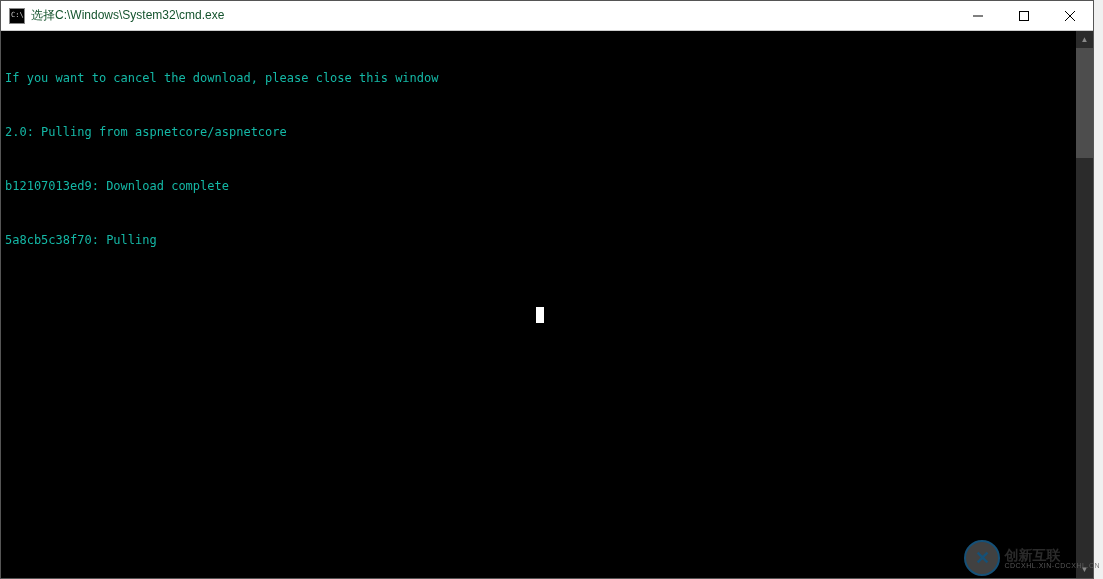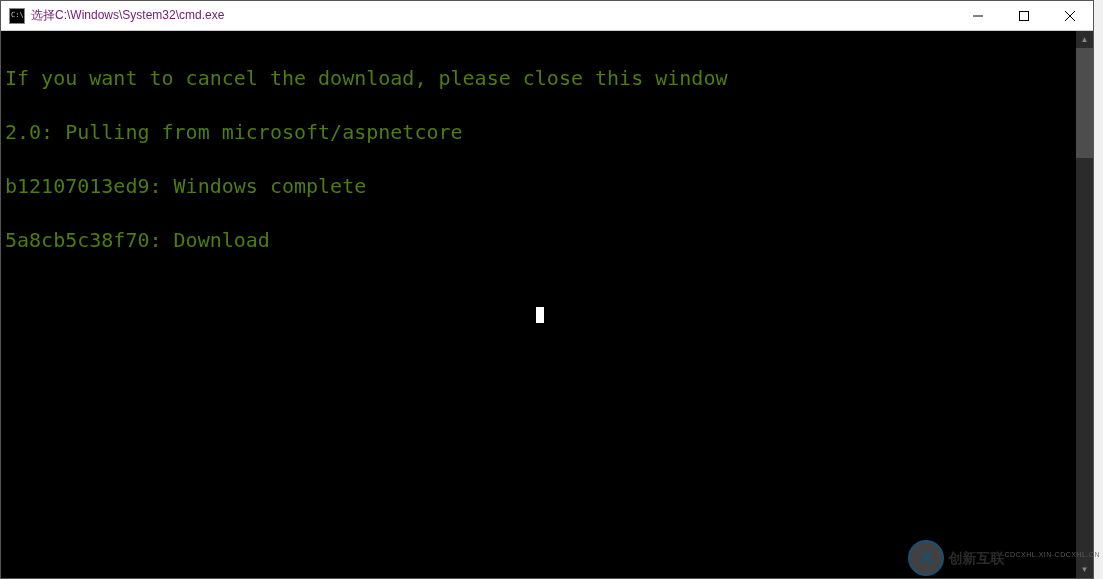--- a/index.html
+++ b/index.html
@@ -43,21 +43,21 @@
       content: "C:\\";
       color: #ccc;
       font-size: 7px;
       position: absolute;
       top: 2px;
       left: 1px;
       font-family: monospace;
     }
     .titlebar-title {
       font-size: 12px;
-      color: #701a75;
+      color: #14532d;
       flex: 1;
     }
     .titlebar-controls {
       display: flex;
       height: 100%;
     }
     .titlebar-btn {
       width: 46px;
       height: 100%;
       display: flex;
@@ -70,23 +70,23 @@
       height: 10px;
     }
     .terminal {
       flex: 1;
       background: #000;
       position: relative;
       overflow: hidden;
     }
     .terminal-content {
       font-family: "NSimSun", "SimSun", "Consolas", monospace;
-      font-size: 20px;
+      font-size: 12px;
       line-height: 18px;
-      color: #4d7c0f;
+      color: #14b8a6;
       white-space: pre;
       padding: 2px 0 0 4px;
       letter-spacing: 0px;
     }
     .terminal-line {
       display: block;
     }
     .scrollbar {
       position: absolute;
       right: 0;
@@ -139,21 +139,21 @@
       display: flex;
       align-items: center;
       justify-content: center;
       color: #1a5f8c;
       font-weight: bold;
       font-size: 18px;
       background: rgba(255,255,255,0.3);
     }
     .watermark-text {
       display: flex;
-      flex-direction: row;
+      flex-direction: column;
       line-height: 1;
     }
     .watermark-main {
       font-size: 14px;
       font-weight: bold;
       color: #333;
     }
     .watermark-sub {
       font-size: 7px;
       color: #666;
@@ -182,23 +182,23 @@
         <svg viewBox="0 0 10 10">
             <line x1="0" y1="0" x2="10" y2="10" stroke="#000" stroke-width="1"></line>
             <line x1="10" y1="0" x2="0" y2="10" stroke="#000" stroke-width="1"></line>
           </svg>
       </div>
     </div>
   </div>
   <div class="terminal">
     <div class="terminal-content">
       <span class="terminal-line">If you want to cancel the download, please close this window</span>
-      <span class="terminal-line">2.0: Pulling from microsoft/aspnetcore</span>
-      <span class="terminal-line">b12107013ed9: Windows complete</span>
-      <span class="terminal-line">5a8cb5c38f70: Download</span>
+      <span class="terminal-line">2.0: Pulling from aspnetcore/aspnetcore</span>
+      <span class="terminal-line">b12107013ed9: Download complete</span>
+      <span class="terminal-line">5a8cb5c38f70: Pulling</span>
     </div>
     <div class="cursor-block"></div>
     <div class="scrollbar">
       <div class="scrollbar-arrow up">▲</div>
       <div class="scrollbar-thumb"></div>
       <div class="scrollbar-arrow down">▼</div>
     </div>
   </div>
 </div>
 

